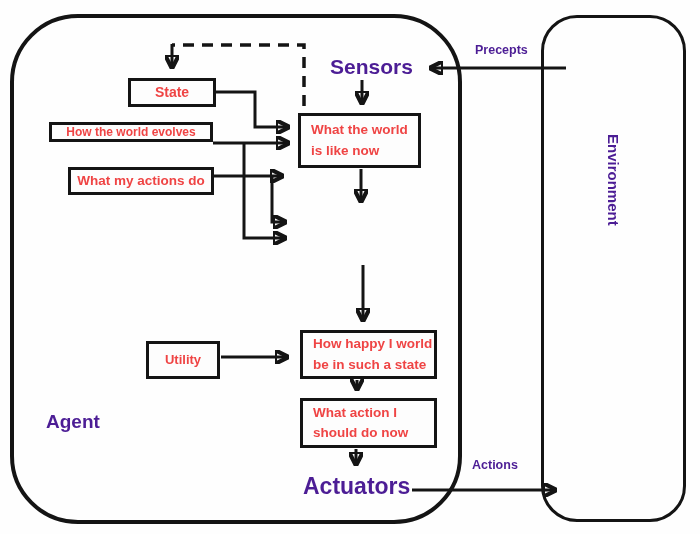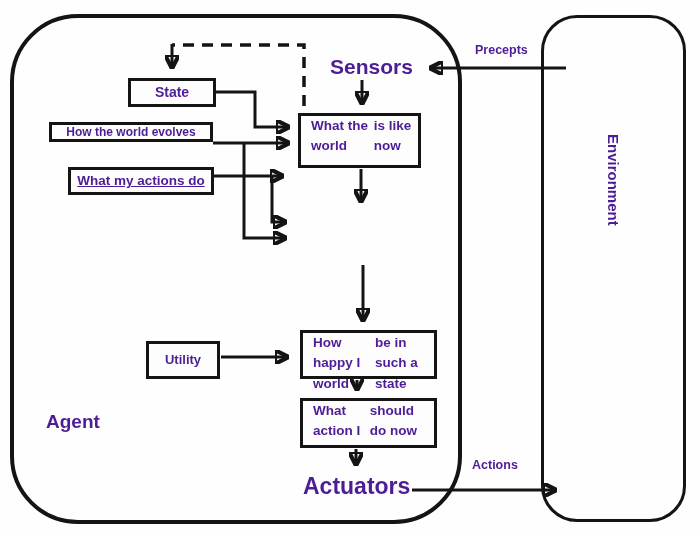--- a/index.html
+++ b/index.html
@@ -29,40 +29,40 @@
     left: 541px; top: 15px; width: 145px; height: 507px;
     border-width: 3.5px;
     border-radius: 36px;
     background: #fefefe;
   }
   .node {
     position: absolute;
     border: 3px solid #141414;
     background: #fdfdfd;
     box-sizing: border-box;
-    color: #4c1d95;
+    color: #ef4444;
     font-weight: bold;
     display: flex;
     align-items: center;
     justify-content: center;
     text-align: center;
     font-size: 13.5px;
     line-height: 1.5;
     z-index: 3;
   }
   .node.multiline {
-    flex-direction: row;
+    flex-direction: column;
     align-items: flex-start;
     justify-content: center;
     text-align: left;
     padding-left: 10px;
   }
   #box-state      { left: 128px; top:  78px; width:  88px; height: 29px; font-size: 14px; }
   #box-evolves    { left:  49px; top: 122px; width: 164px; height: 20px; font-size: 12px; }
-  #box-actions-do { left:  68px; top: 167px; width: 146px; height: 28px; text-decoration: underline; }
+  #box-actions-do { left:  68px; top: 167px; width: 146px; height: 28px; }
   #box-world-now  { left: 298px; top: 113px; width: 123px; height: 55px; }
   #box-will-be    { left: 300px; top: 211px; width: 136px; height: 53px; }
   #box-utility    { left: 146px; top: 341px; width:  74px; height: 38px; font-size: 13px; }
   #box-happy      { left: 300px; top: 330px; width: 137px; height: 49px; }
   #box-action-now { left: 300px; top: 398px; width: 137px; height: 50px; }
   .label {
     position: absolute;
     color: #4c1d95;
     font-weight: bold;
     z-index: 3;

